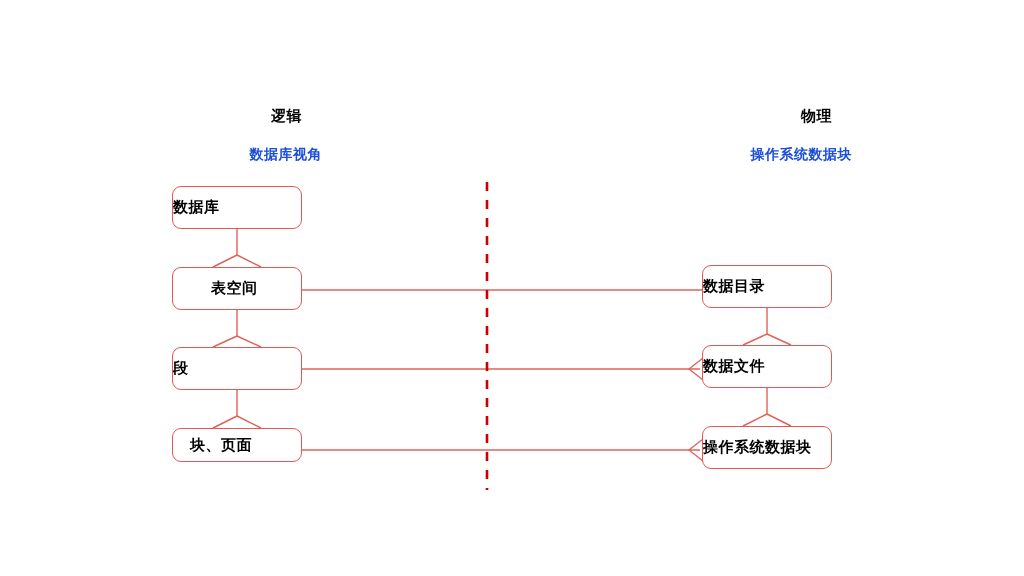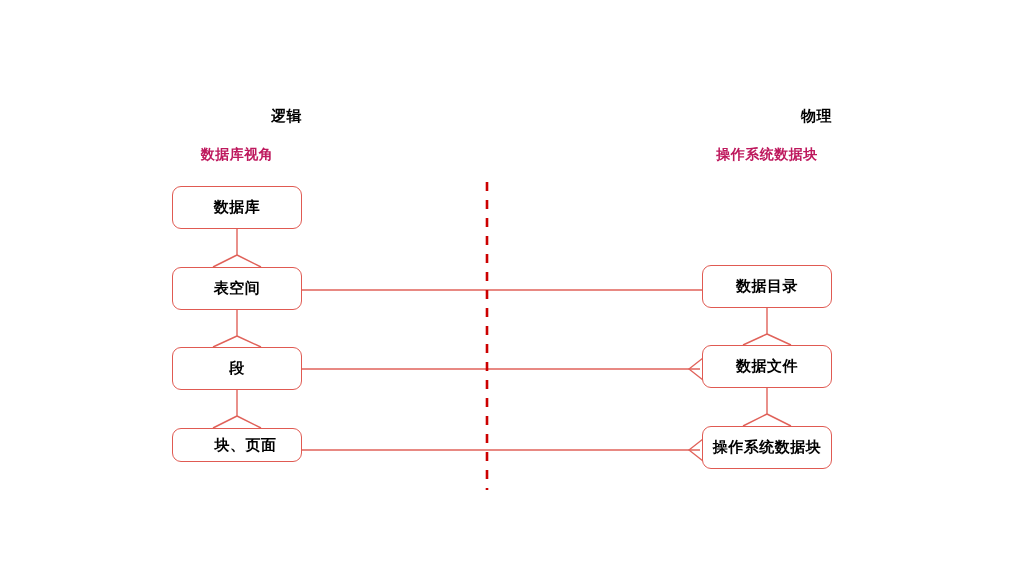--- a/index.html
+++ b/index.html
@@ -30,34 +30,33 @@
     font-weight: bold;
     color: #000000;
     text-align: right;
     white-space: nowrap;
     letter-spacing: 0.5px;
   }
   .col-subheading {
     position: absolute;
     font-size: 14px;
     font-weight: bold;
-    color: #be185d;
-    text-align: center;
+    color: #1d4ed8;
+    text-align: right;
     white-space: nowrap;
     letter-spacing: 0.5px;
   }
   .node-box {
     position: absolute;
     box-sizing: border-box;
     border: 1.4px solid #e05a52;
     border-radius: 9px;
     background: #ffffff;
     display: flex;
     align-items: center;
-    justify-content: center;
   }
   .node-label {
     font-size: 15px;
     font-weight: bold;
     color: #000000;
     white-space: nowrap;
     letter-spacing: 0.5px;
   }
 </style>
 </head>
@@ -105,21 +104,21 @@
   <div class="col-heading" style="left:172px; top:107px; width:130px;">逻辑</div>
   <div class="col-subheading" style="left:152px; top:146px; width:170px;">数据库视角</div>
 
   <div class="col-heading" style="left:702px; top:107px; width:130px;">物理</div>
   <div class="col-subheading" style="left:682px; top:146px; width:170px;">操作系统数据块</div>
 
   <div class="node-box" style="left:172px; top:186px; width:130px; height:43px;">
     <span class="node-label">数据库</span>
   </div>
 
-  <div class="node-box" style="left:172px; top:267px; width:130px; height:43px;">
+  <div class="node-box" style="left:172px; top:267px; width:130px; height:43px;padding-left:38px;">
     <span class="node-label">表空间</span>
   </div>
 
   <div class="node-box" style="left:172px; top:347px; width:130px; height:43px;">
     <span class="node-label">段</span>
   </div>
 
   <div class="node-box" style="left:172px; top:428px; width:130px; height:34px;padding-left:17px;">
     <span class="node-label">块、页面</span>
   </div>

